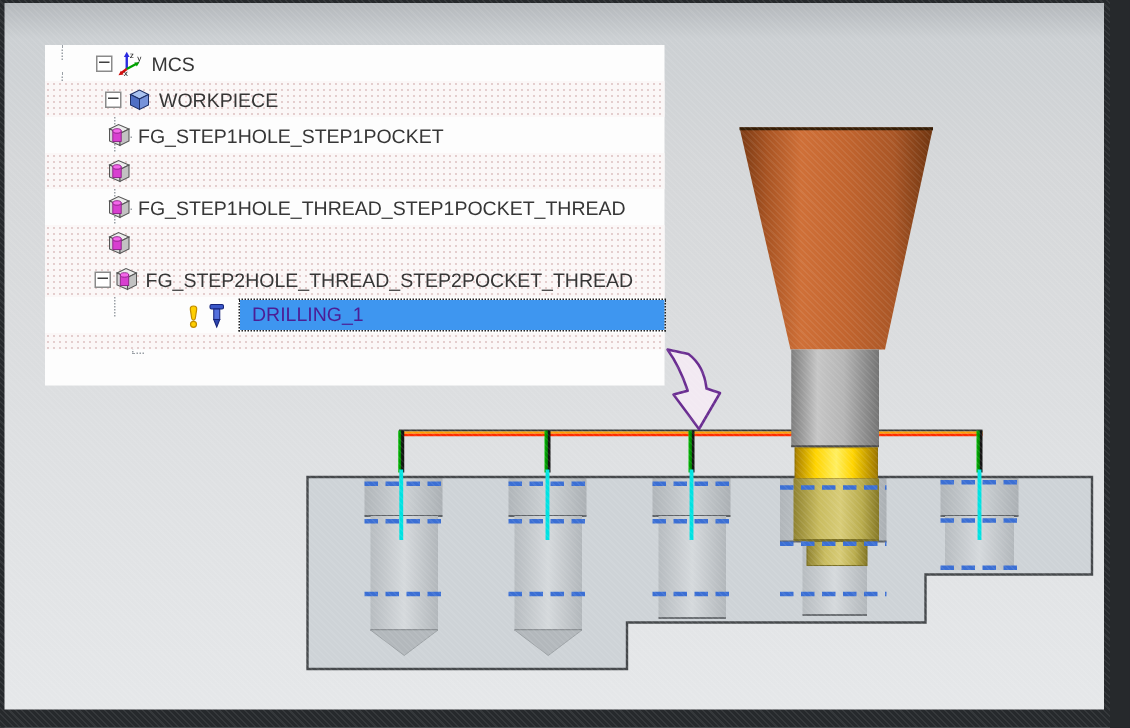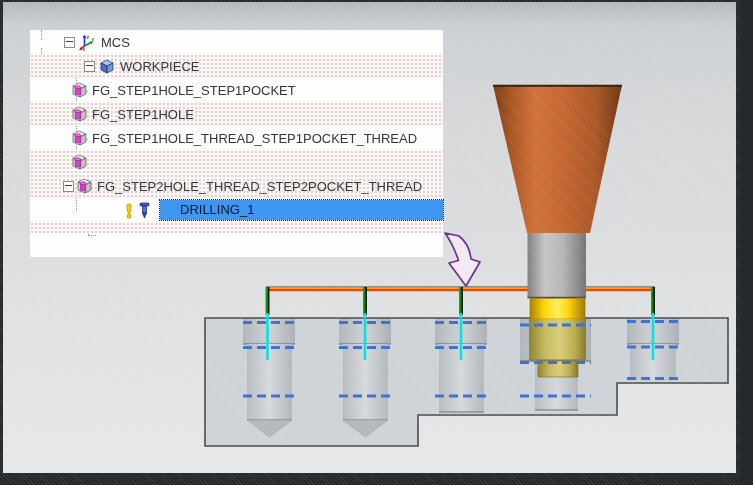--- a/index.html
+++ b/index.html
@@ -10,29 +10,29 @@
     background-image:repeating-linear-gradient(45deg,rgba(255,255,255,.07) 0 1px,transparent 1px 3px);}
   .scene{position:absolute;left:0;top:0;}
 
   
   .tree{position:absolute;left:30px;top:30px;width:413px;height:227px;background:#fdfdfd;z-index:5;}
   .row{display:flex;align-items:center;height:24px;box-sizing:border-box;position:relative;
     font-size:13px;color:#363636;white-space:nowrap;}
   .alt{background-color:#fbf7f7;
     background-image:radial-gradient(rgba(205,165,165,.5) 1px,transparent 1px);
     background-size:4px 4px;}
-  .p-l0{padding-left:34px}.p-l1{padding-left:54px}.p-l2{padding-left:42px}
+  .p-l0{padding-left:34px}.p-l1{padding-left:40px}.p-l2{padding-left:42px}
   .p-l2m{padding-left:33px}.p-l3{padding-left:93px}
   .expander{width:9px;height:9px;background:#fff;border:1px solid #8a8a8a;position:relative;
     flex:0 0 auto;margin-right:3px;}
   .expander::after{content:"";position:absolute;left:1px;right:1px;top:3px;height:1px;background:#404040;}
   .ticon{flex:0 0 auto;display:inline-flex;margin-right:3px;}
   .lbl{padding-left:2px;}
-  .sel-lbl{flex:1;height:20px;line-height:20px;margin:2px 0;margin-left:6px;padding-left:20px;
-    background:#3e96f0;color:#0f172a;outline:1px dotted #222;}
+  .sel-lbl{flex:1;height:20px;line-height:20px;margin:2px 0;margin-left:6px;padding-left:8px;
+    background:#3e96f0;color:#4c1d95;outline:1px dotted #222;}
   .panel-bottom{height:11px;}
   .conn{position:absolute;pointer-events:none;}
   .conn.v{border-left:1px dotted #9aa0a6;width:0;}
   .conn.h{border-top:1px dotted #9aa0a6;height:0;}
 </style>
 </head>
 <body>
 
 <div class="screen">
 
@@ -235,21 +235,20 @@
     <div class="row alt p-l2">
       <span class="ticon">
         <svg width="15" height="16" viewBox="0 0 15 16">
           <polygon points="1,4 7,1 14,4 8,7" fill="#ececec" stroke="#555" stroke-width="0.7"></polygon>
           <polygon points="1,4 8,7 8,15 1,12" fill="#d6d6d6" stroke="#555" stroke-width="0.7"></polygon>
           <polygon points="8,7 14,4 14,12 8,15" fill="#c2c2c2" stroke="#555" stroke-width="0.7"></polygon>
           <rect x="3.2" y="5.3" width="5.6" height="7" fill="#d83fd0" stroke="#8a1f85" stroke-width="0.6"></rect>
           <ellipse cx="6" cy="5.3" rx="2.8" ry="1.5" fill="#f468ea" stroke="#8a1f85" stroke-width="0.6"></ellipse>
         </svg>
       </span>
-      <span class="lbl">FG_STEP1HOLE</span>
     </div>
 
     <div class="row p-l2">
       <span class="ticon">
         <svg width="15" height="16" viewBox="0 0 15 16">
           <polygon points="1,4 7,1 14,4 8,7" fill="#ececec" stroke="#555" stroke-width="0.7"></polygon>
           <polygon points="1,4 8,7 8,15 1,12" fill="#d6d6d6" stroke="#555" stroke-width="0.7"></polygon>
           <polygon points="8,7 14,4 14,12 8,15" fill="#c2c2c2" stroke="#555" stroke-width="0.7"></polygon>
           <rect x="3.2" y="5.3" width="5.6" height="7" fill="#d83fd0" stroke="#8a1f85" stroke-width="0.6"></rect>
           <ellipse cx="6" cy="5.3" rx="2.8" ry="1.5" fill="#f468ea" stroke="#8a1f85" stroke-width="0.6"></ellipse>

